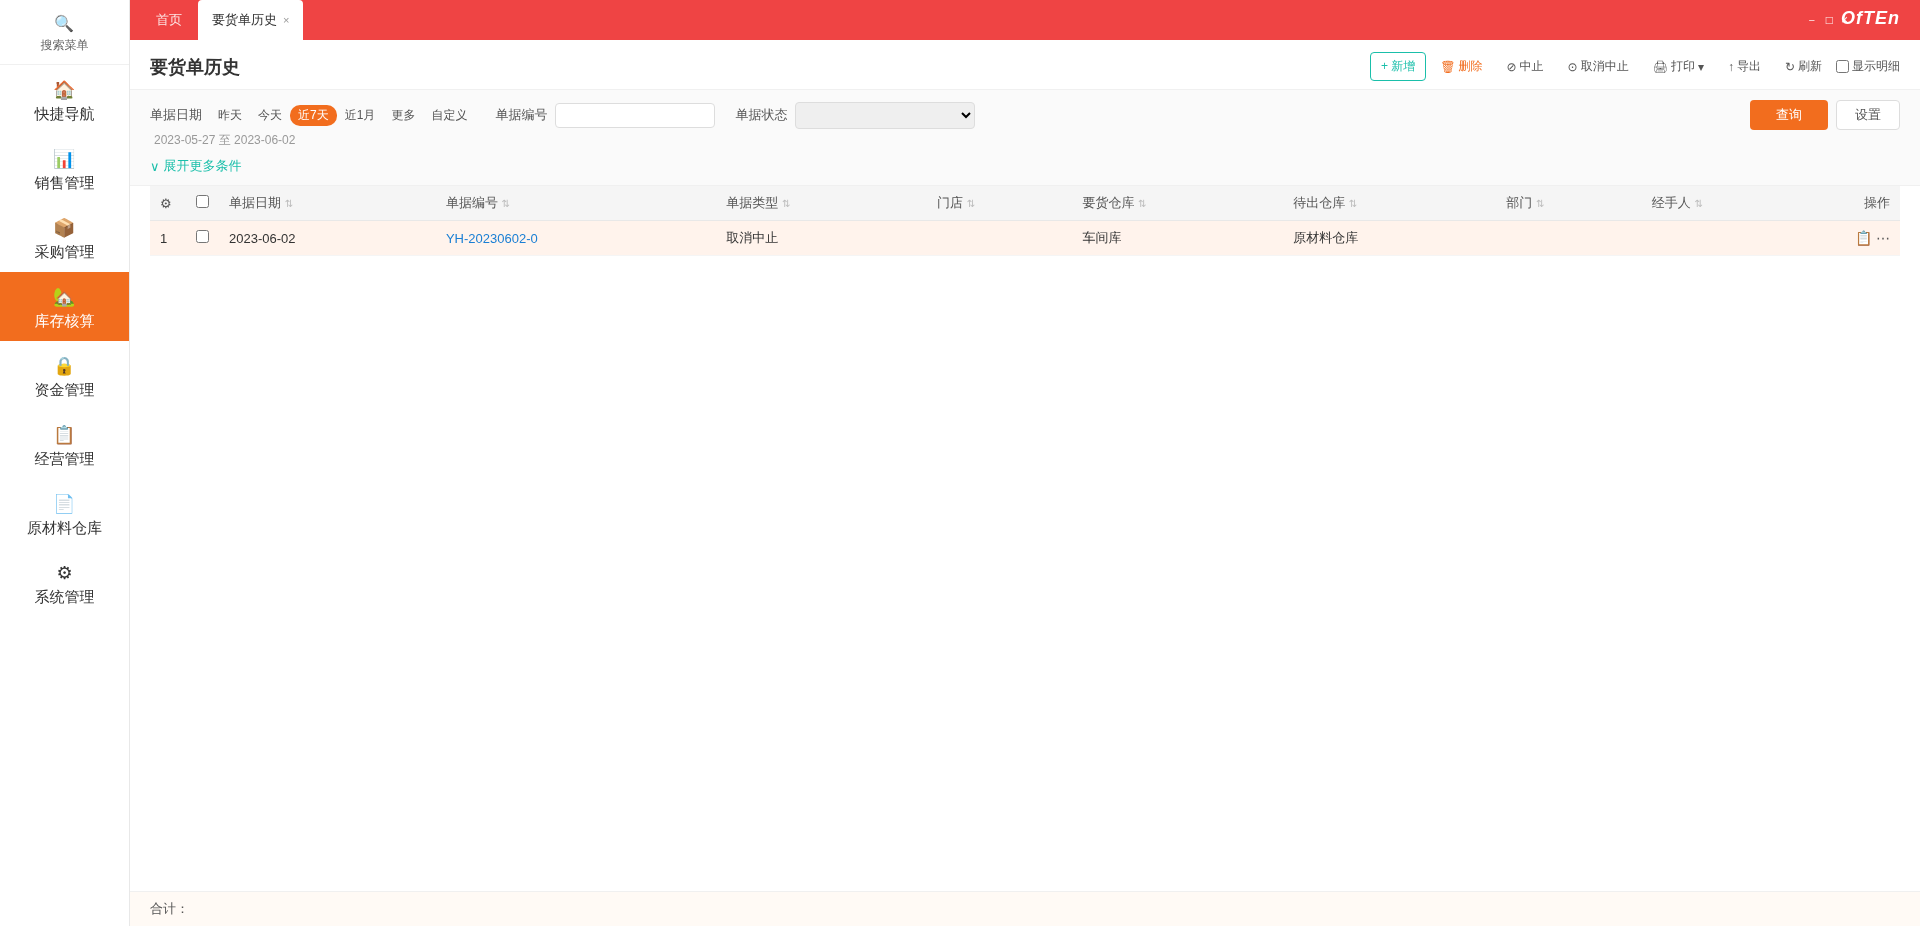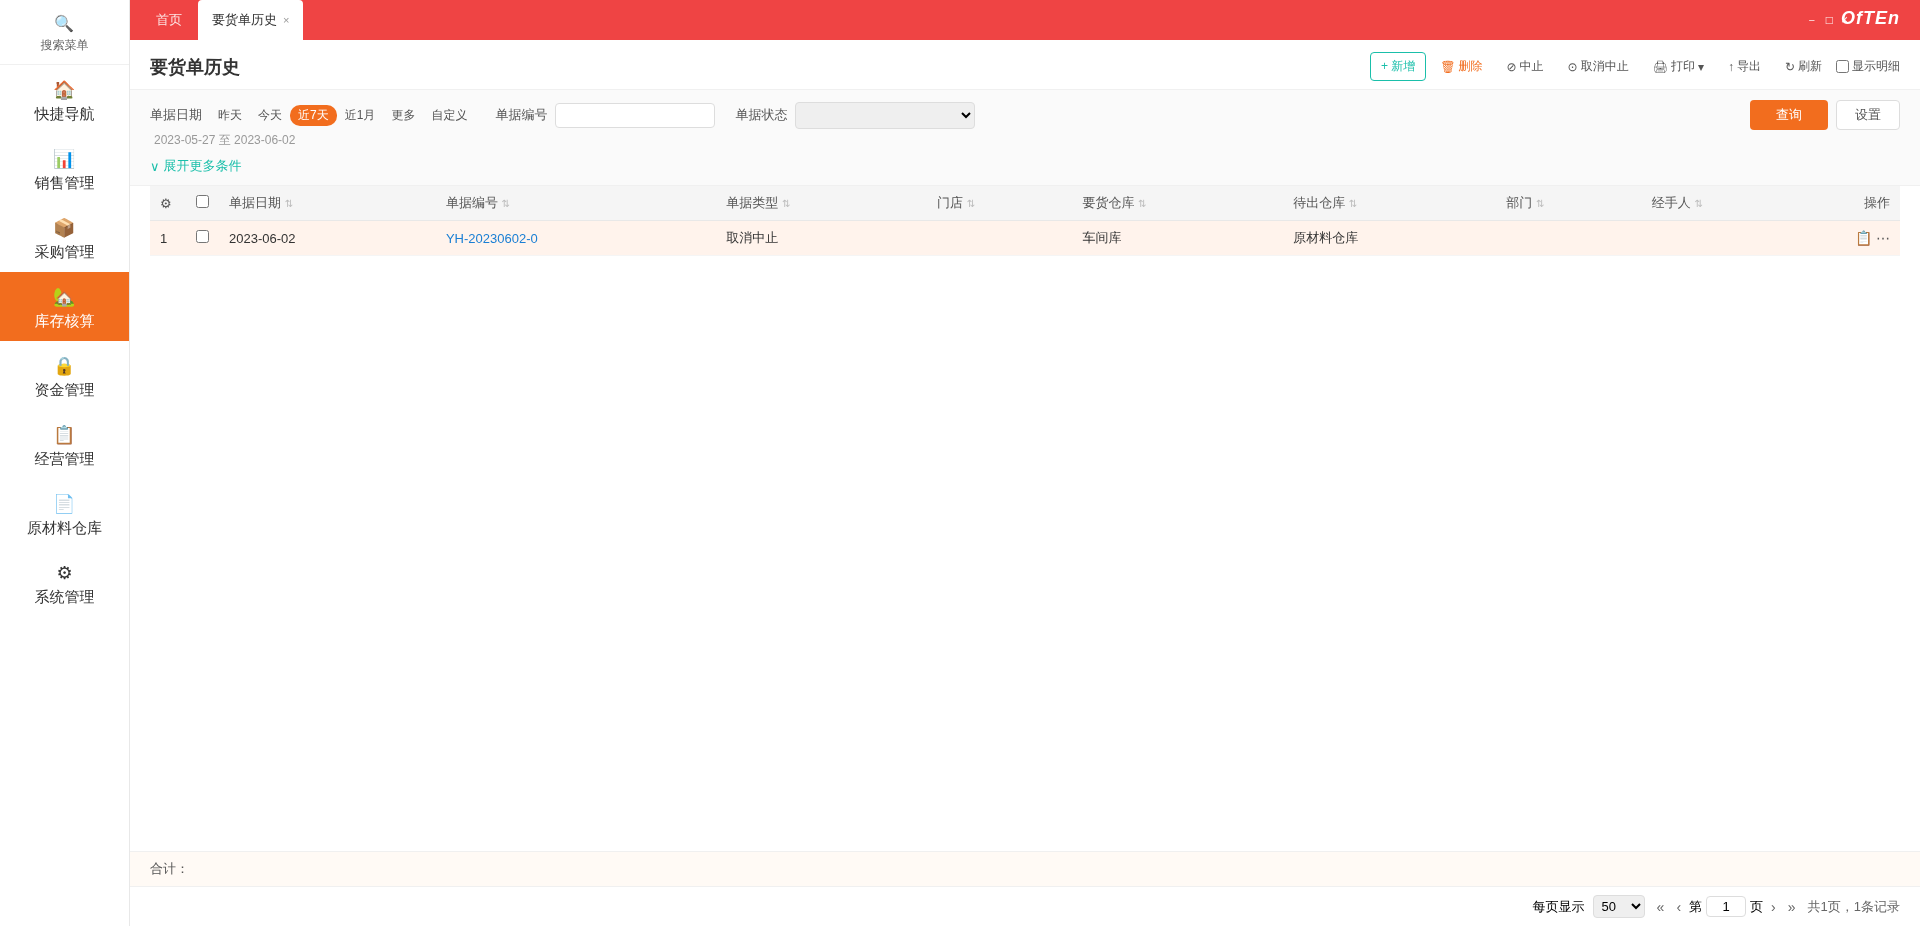--- a/index.html
+++ b/index.html
@@ -292,33 +292,15 @@
               </td>
             </tr>
           </tbody>
         </table>
       </div>
 
       <div class="table-footer">
         <span>合计：</span>
       </div>
 
-      <div class="pagination-area">
-        <span>每页显示</span>
-        <select class="page-size-select">
-          <option value="50">50</option>
-          <option value="20">20</option>
-          <option value="100">100</option>
-        </select>
-        <div class="page-nav">
-          <button class="page-nav-btn">«</button>
-          <button class="page-nav-btn">‹</button>
-          <span>第</span>
-          <input class="page-input" type="text" value="1" style="">
-          <span>页</span>
-          <button class="page-nav-btn">›</button>
-          <button class="page-nav-btn">»</button>
-        </div>
-        <span class="page-info">共1页，1条记录</span>
-      </div>
     </div>
   </div>
 </div>
 
 </body></html>

